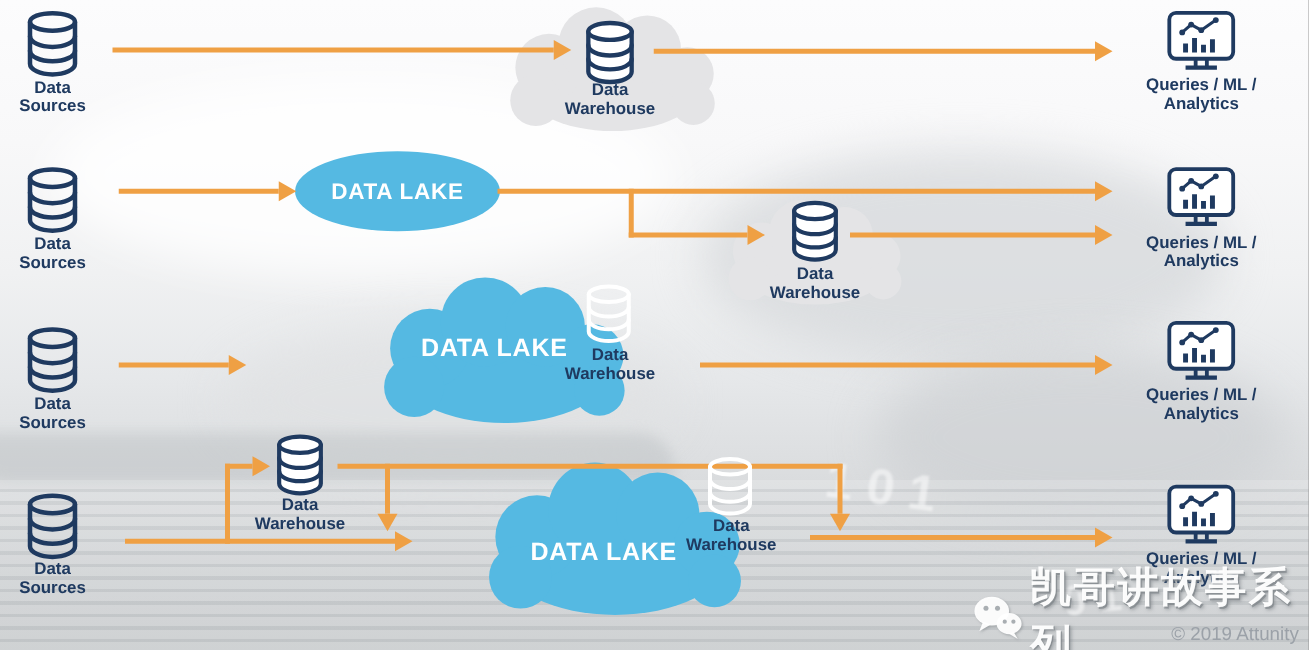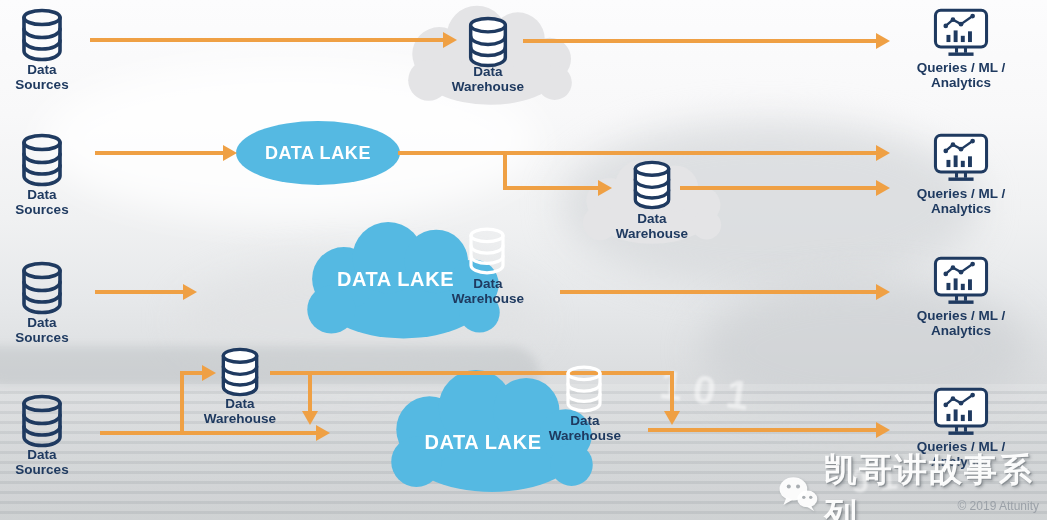--- a/index.html
+++ b/index.html
@@ -32,21 +32,21 @@
   .db-white{color:#ffffff;}
   .monitor{color:var(--navy);}
   .nlabel{position:absolute;z-index:3;text-align:center;color:var(--navy);font-weight:bold;font-size:13.5px;line-height:15px;}
   .lake-ellipse{position:absolute;z-index:1;background:var(--blue);border-radius:50%;display:flex;align-items:center;justify-content:center;}
   .lake-text{color:#fff;font-weight:bold;letter-spacing:.6px;}
   .lake-text-abs{position:absolute;z-index:3;color:#fff;font-weight:bold;letter-spacing:.6px;font-size:20px;text-align:center;}
   
   .watermark{position:absolute;z-index:5;left:778px;top:448px;display:flex;align-items:center;}
   .wm-text{font-size:33px;font-weight:bold;color:rgba(255,255,255,.96);letter-spacing:2px;margin-left:6px;
     text-shadow:1px 1px 0 rgba(125,130,135,.65),2px 2px 3px rgba(110,115,120,.55);}
-  .copyright{position:absolute;z-index:5;right:8px;top:499px;font-size:12px;color:#9ba1a8;}
+  .copyright{position:absolute;z-index:5;right:8px;top:499px;font-size:15px;color:#9ba1a8;}
 </style>
 </head>
 <body>
 
 <svg width="0" height="0" style="position:absolute">
   <defs>
     <symbol id="sym-cloud" viewBox="0 0 220 132">
       <ellipse cx="110" cy="78" rx="88" ry="44"></ellipse>
       <circle cx="48" cy="60" r="33"></circle>
       <circle cx="94" cy="38" r="37"></circle>

